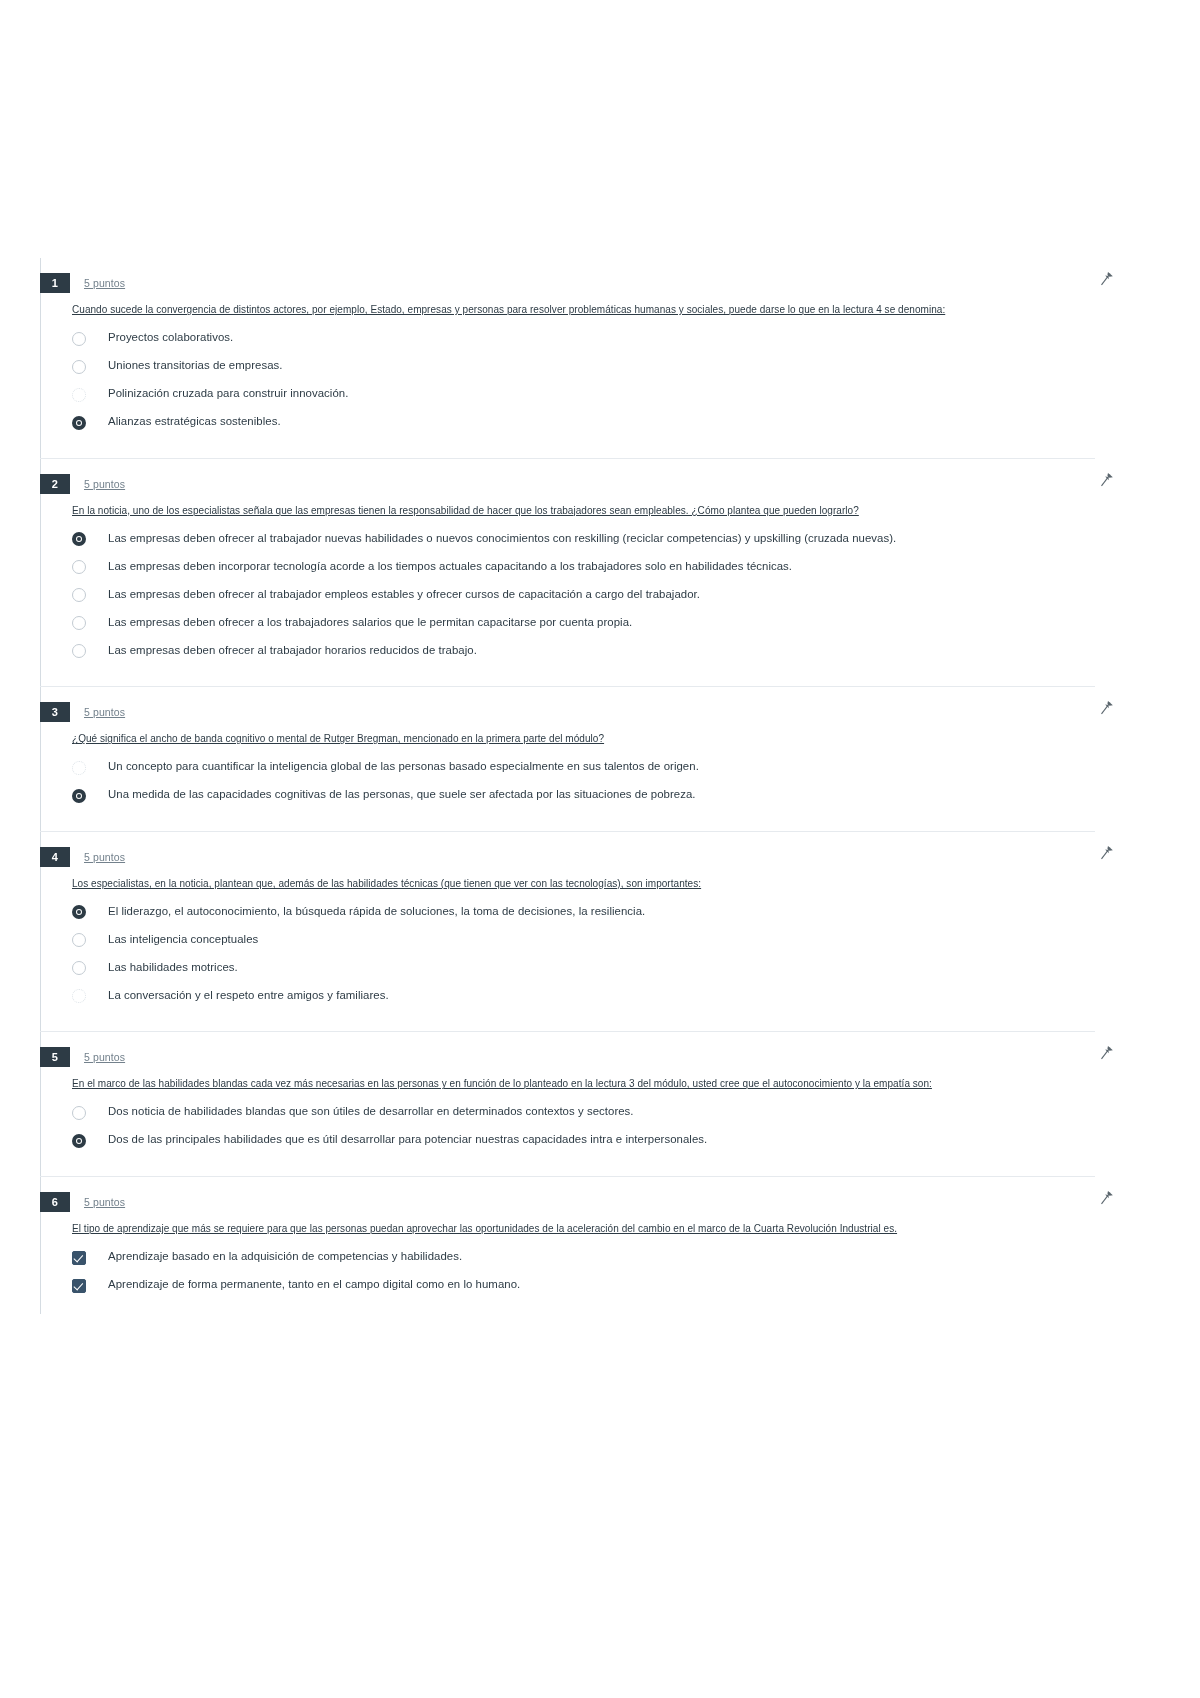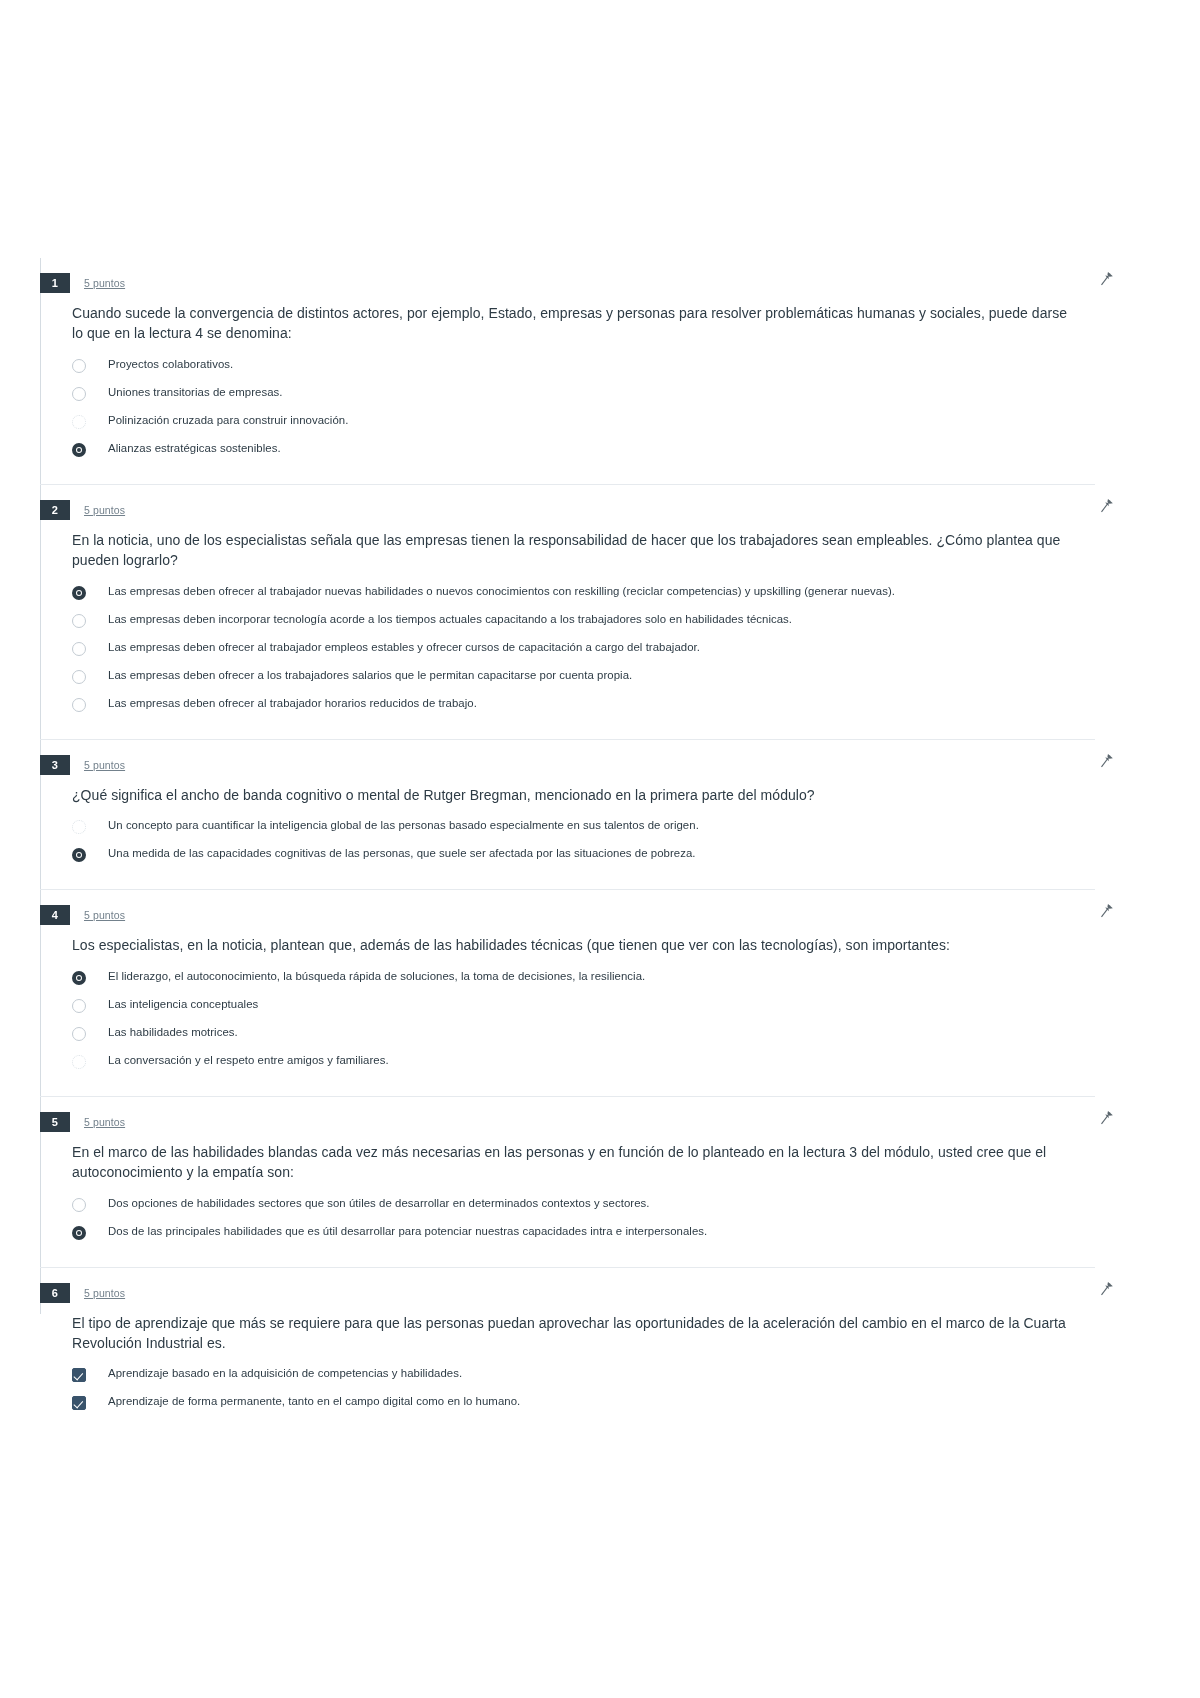--- a/index.html
+++ b/index.html
@@ -87,34 +87,35 @@
     right: -20px;
     top: -2px;
     width: 18px;
     height: 18px;
     opacity: .78;
   }
   .q-flag svg { display: block; }
 
   .q-text {
     margin: 9px 0 0 32px;
-    font-size: 14px;
+    font-size: 10px;
     line-height: 1.46;
     color: #2d3b45;
     max-width: 1010px;
     letter-spacing: .05px;
+    text-decoration: underline;
   }
 
   .answers {
     margin: 6px 0 0 32px;
   }
 
   .answer {
     display: flex;
-    align-items: flex-end;
+    align-items: center;
     padding: 6px 0 5px 0;
     min-height: 17px;
   }
 
   .answer-label {
     margin-left: 22px;
     font-size: 11.4px;
     line-height: 1.4;
     color: #2d3b45;
     letter-spacing: .05px;
@@ -239,21 +240,21 @@
               <path d="M5 16.5 L14.5 4.0" stroke="#2d3b45" stroke-width="1.2" fill="none"></path>
               <path d="M12.2 2.2 L17.6 7.0 L13.8 7.4 L11.6 5.4 Z" fill="#2d3b45"></path>
               <path d="M9.0 6.2 L13.2 10.4 L12.6 6.6 Z" fill="#2d3b45"></path>
             </svg>
           </div>
         </div>
         <div class="q-text">En la noticia, uno de los especialistas señala que las empresas tienen la responsabilidad de hacer que los trabajadores sean empleables. ¿Cómo plantea que pueden lograrlo?</div>
         <div class="answers">
           <div class="answer">
             <span class="radio selected"></span>
-            <span class="answer-label">Las empresas deben ofrecer al trabajador nuevas habilidades o nuevos conocimientos con reskilling (reciclar competencias) y upskilling (generar nuevas).</span>
+            <span class="answer-label">Las empresas deben ofrecer al trabajador nuevas habilidades o nuevos conocimientos con reskilling (reciclar competencias) y upskilling (cruzada nuevas).</span>
           </div>
           <div class="answer">
             <span class="radio"></span>
             <span class="answer-label">Las empresas deben incorporar tecnología acorde a los tiempos actuales capacitando a los trabajadores solo en habilidades técnicas.</span>
           </div>
           <div class="answer">
             <span class="radio"></span>
             <span class="answer-label">Las empresas deben ofrecer al trabajador empleos estables y ofrecer cursos de capacitación a cargo del trabajador.</span>
           </div>
           <div class="answer">
@@ -331,21 +332,21 @@
               <path d="M5 16.5 L14.5 4.0" stroke="#2d3b45" stroke-width="1.2" fill="none"></path>
               <path d="M12.2 2.2 L17.6 7.0 L13.8 7.4 L11.6 5.4 Z" fill="#2d3b45"></path>
               <path d="M9.0 6.2 L13.2 10.4 L12.6 6.6 Z" fill="#2d3b45"></path>
             </svg>
           </div>
         </div>
         <div class="q-text">En el marco de las habilidades blandas cada vez más necesarias en las personas y en función de lo planteado en la lectura 3 del módulo, usted cree que el autoconocimiento y la empatía son:</div>
         <div class="answers">
           <div class="answer">
             <span class="radio"></span>
-            <span class="answer-label">Dos opciones de habilidades sectores que son útiles de desarrollar en determinados contextos y sectores.</span>
+            <span class="answer-label">Dos noticia de habilidades blandas que son útiles de desarrollar en determinados contextos y sectores.</span>
           </div>
           <div class="answer">
             <span class="radio selected"></span>
             <span class="answer-label">Dos de las principales habilidades que es útil desarrollar para potenciar nuestras capacidades intra e interpersonales.</span>
           </div>
         </div>
       </div>
       <div class="question">
         <div class="q-header">
           <div class="q-number">6</div>

